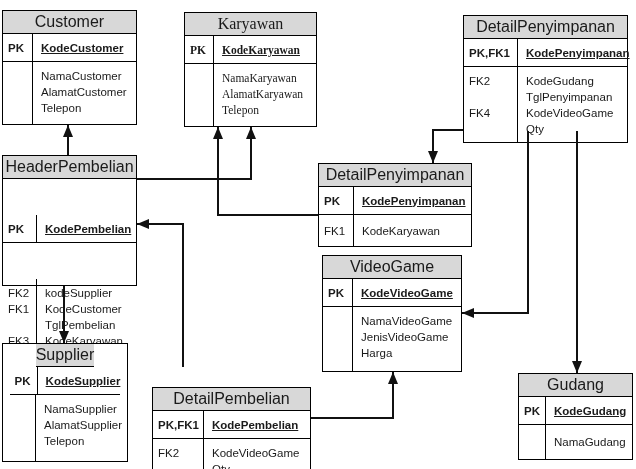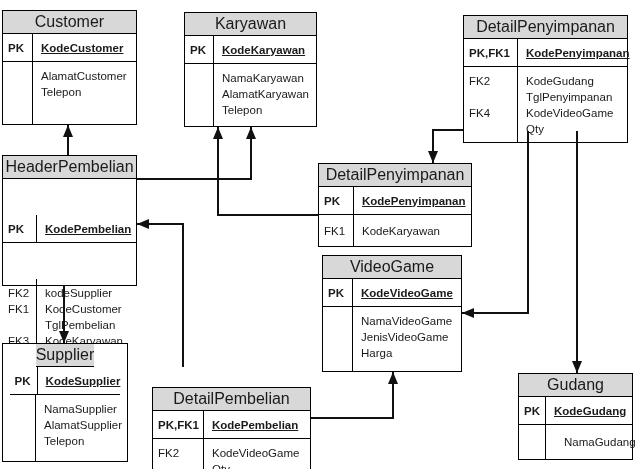--- a/index.html
+++ b/index.html
@@ -91,27 +91,28 @@
           <span class="pkfield">KodeCustomer</span>
         </div>
     </div>
     <div class="t-attrs">
       <div class="kcol">
         <div class="line"></div>
         <div class="line"></div>
         <div class="line"></div>
       </div>
       <div class="fcol">
+        <div class="line">NamaCustomer</div>
         <div class="line">AlamatCustomer</div>
         <div class="line">Telepon</div>
       </div>
     </div>
   </div>
 
-  <div class="table" style="left:184px;top:12px;width:133px;height:115px;--kw:29px;">
+  <div class="table" style="left:184px;top:12px;width:133px;height:115px;font-family:Liberation Serif, serif;--kw:29px;">
     <div class="t-title">Karyawan</div>
     <div class="t-pk">
       <div class="kcol">PK</div>
       <div class="fcol">
           <span class="pkfield">KodeKaryawan</span>
         </div>
     </div>
     <div class="t-attrs">
       <div class="kcol">
         <div class="line"></div>
@@ -257,21 +258,21 @@
   </div>
 
   <div class="table" style="left:518px;top:373px;width:115px;height:87px;--kw:27px;">
     <div class="t-title">Gudang</div>
     <div class="t-pk">
       <div class="kcol">PK</div>
       <div class="fcol">
           <span class="pkfield">KodeGudang</span>
         </div>
     </div>
-    <div class="t-attrs" style="align-items:center;gap:10px;">
+    <div class="t-attrs" style="align-items:center;">
       <div class="kcol" style="padding-top:0;align-self:stretch;">
         <div class="line"></div>
       </div>
       <div class="fcol" style="padding-top:0;">
         <div class="line">NamaGudang</div>
       </div>
     </div>
   </div>
 
   <svg id="connectors" viewBox="0 0 636 469" xmlns="http://www.w3.org/2000/svg">

